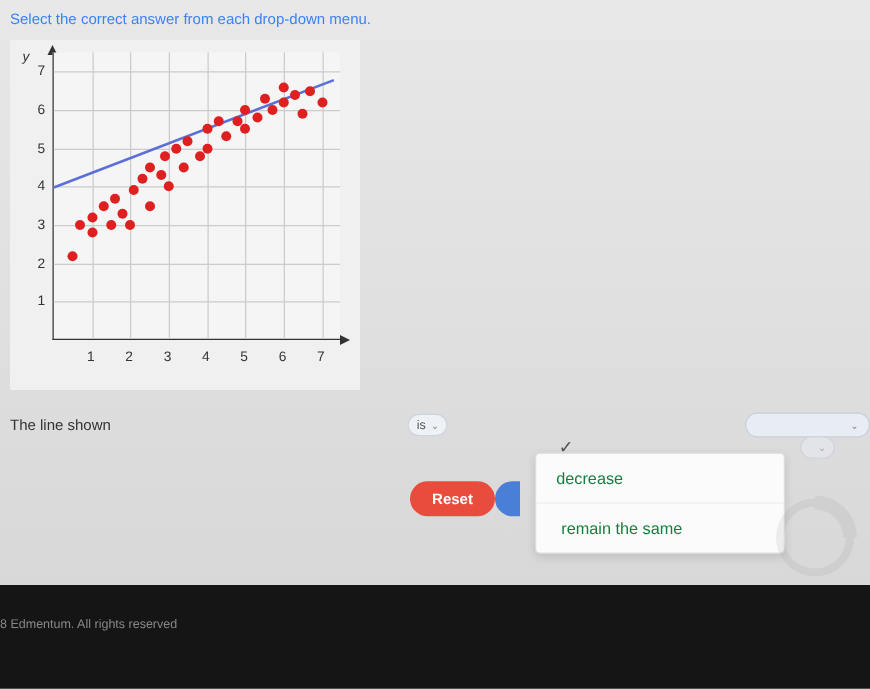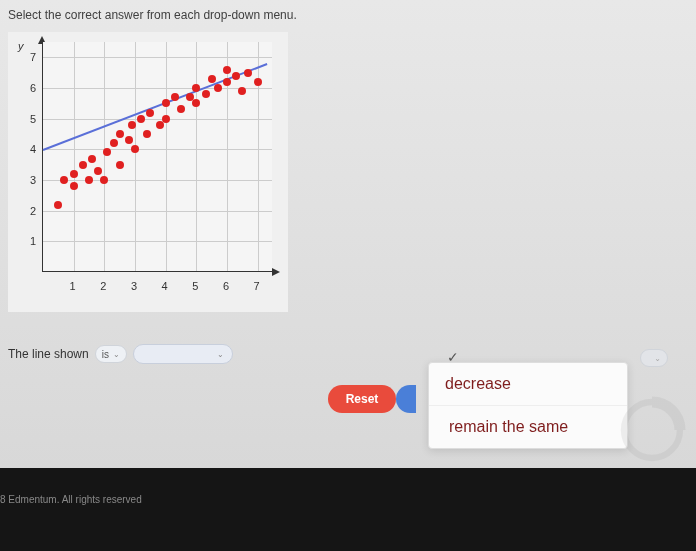--- a/index.html
+++ b/index.html
@@ -10,21 +10,21 @@
       height: 551px;
       overflow: hidden;
       position: relative;
       color: #333;
     }
     .content {
       padding: 8px 0 0 8px;
     }
     .instruction {
       font-size: 12px;
-      color: #404040;
+      color: #3b82f6;
       margin-bottom: 10px;
     }
     .chart-wrap {
       position: relative;
       width: 280px;
       height: 280px;
       margin-left: 0;
     }
     .chart {
       position: relative;
@@ -110,27 +110,28 @@
       border-radius: 50%;
       transform: translate(-50%, -50%);
     }
     .fit-line {
       position: absolute;
       background: #5a6fd8;
       height: 2px;
       transform-origin: left center;
     }
     .sentence-row {
-      margin-top: 32px;
+      margin-top: 18px;
       font-size: 12px;
       color: #333;
       display: flex;
       align-items: center;
       gap: 6px;
       flex-wrap: wrap;
+      justify-content: space-between;
     }
     .dropdown-small {
       display: inline-flex;
       align-items: center;
       background: #eef1f5;
       border: 1px solid #d0d4da;
       border-radius: 10px;
       height: 18px;
       padding: 0 6px;
       font-size: 10px;
@@ -213,22 +214,22 @@
       left: 428px;
       top: 362px;
       width: 200px;
       background: #fbfbfb;
       border: 1px solid #ddd;
       border-radius: 4px;
       box-shadow: 0 2px 8px rgba(0,0,0,0.12);
     }
     .dropdown-menu .opt {
       padding: 12px 16px;
-      font-size: 16px;
-      color: #7f1d1d;
+      font-size: 13px;
+      color: #15803d;
       cursor: pointer;
       border-bottom: 1px solid #eee;
     }
     .dropdown-menu .opt:last-child {
       border-bottom: none;
       padding-left: 20px;
     }
     .footer {
       position: absolute;
       left: 0;

